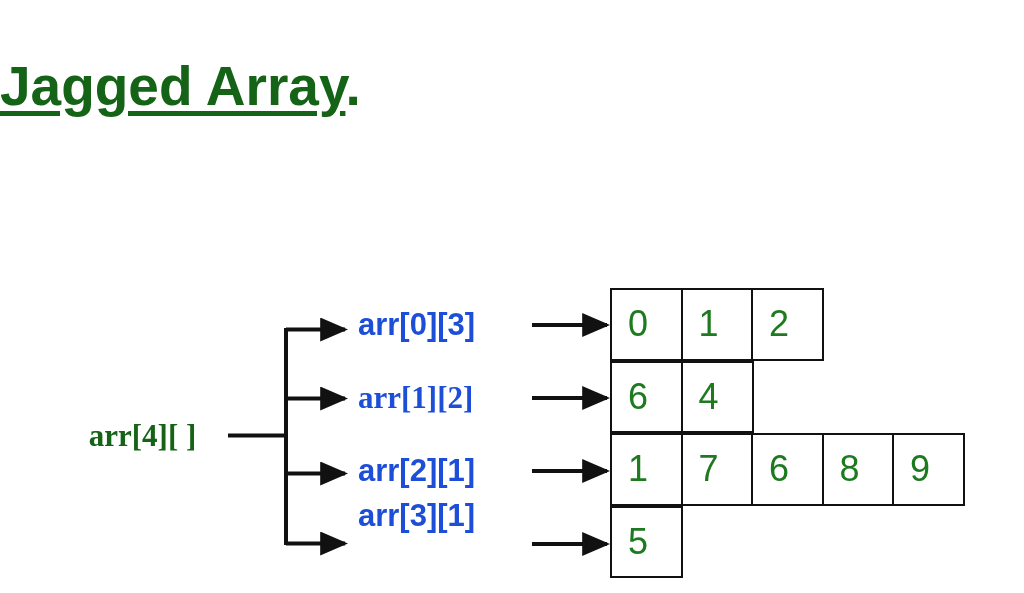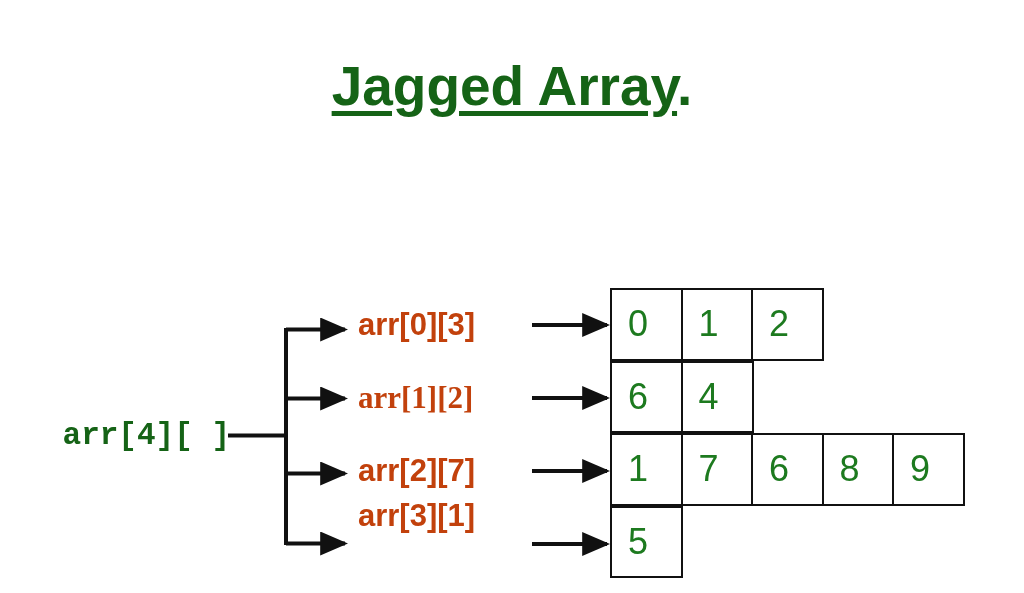--- a/index.html
+++ b/index.html
@@ -21,21 +21,20 @@
     width: 1024px;
     height: 593px;
   }
 
   
   #title-block {
     position: absolute;
     left: 0;
     top: 58px;
     width: 1024px;
-    text-align: center;
   }
   #page-title {
     display: inline-block;
     font-family: "Liberation Sans", sans-serif;
     font-weight: bold;
     font-size: 55px;
     line-height: 1.05;
     letter-spacing: 0px;
     color: #156316;
     white-space: pre;
@@ -56,40 +55,40 @@
     width: 1024px;
     height: 593px;
   }
 
   
   #root-label {
     position: absolute;
     left: 55px;
     top: 417px;
     width: 175px;
-    text-align: right;
-    font-family: Liberation Mono, monospace;
+    text-align: center;
+    font-family: Liberation Serif, serif;
     font-weight: bold;
     font-size: 31px;
     line-height: 38px;
     color: #156316;
     white-space: pre;
   }
 
   
   .row-label {
     position: absolute;
     left: 358px;
     width: 180px;
     text-align: left;
     font-family: "Liberation Sans", sans-serif;
     font-weight: bold;
     font-size: 31px;
     line-height: 38px;
-    color: #c2410c;
+    color: #1d4ed8;
     white-space: pre;
   }
   .row-label.r0 { top: 306px; }
   .row-label.r1 { top: 379px; font-family: Liberation Serif, serif; }
   .row-label.r2 { top: 452px; }
   .row-label.r3 { top: 497px; }
 
   
   #grid {
     position: absolute;
@@ -167,21 +166,21 @@
     </g>
     <g>
       <line x1="532" y1="544" x2="607" y2="544" stroke="#111111" stroke-width="4" marker-end="url(#arrowhead)"></line>
     </g>
   </svg>
 
   <div id="root-label">arr[4][ ]</div>
 
   <div class="row-label r0">arr[0][3]</div>
   <div class="row-label r1">arr[1][2]</div>
-  <div class="row-label r2">arr[2][7]</div>
+  <div class="row-label r2">arr[2][1]</div>
   <div class="row-label r3">arr[3][1]</div>
 
   <div id="grid">
     <div class="grid-row">
       <div class="grid-cell">0</div>
       <div class="grid-cell">1</div>
       <div class="grid-cell">2</div>
     </div>
     <div class="grid-row">
       <div class="grid-cell">6</div>

